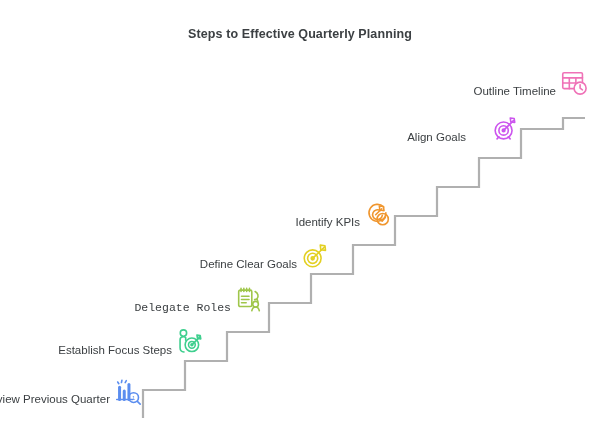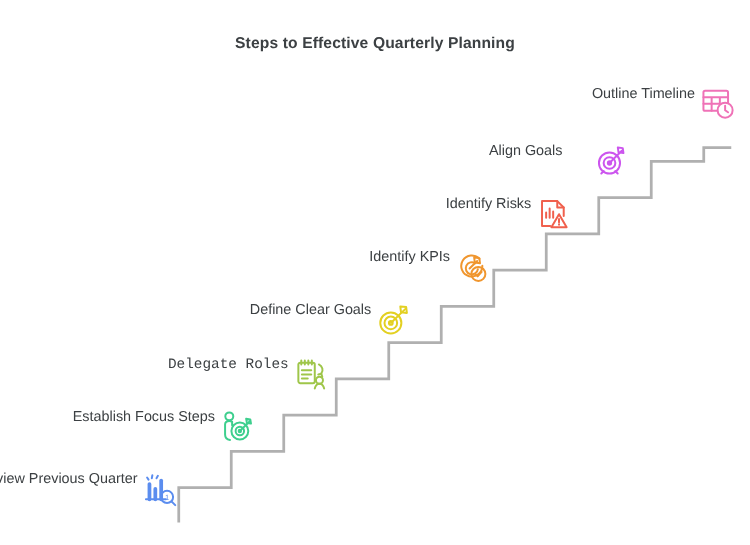--- a/index.html
+++ b/index.html
@@ -20,21 +20,21 @@
     font-weight:bold;
     color:#3c4043;
     letter-spacing:.1px;
   }
 
   #stairs{position:absolute;left:0;top:0;width:600px;height:436px;}
 
   .step{
     position:absolute;
     display:flex;
-    align-items:flex-start;
+    align-items:flex-end;
     justify-content:flex-end;
     gap:3px;
     white-space:nowrap;
   }
   .step-label{
     font-size:11.5px;
     color:#3c4043;
     text-align:right;
     line-height:14px;
   }
@@ -122,34 +122,22 @@
       <g fill="none" stroke="#e3d022" stroke-width="1.7" stroke-linecap="round" stroke-linejoin="round">
         <circle cx="13.5" cy="18.5" r="9"></circle>
         <circle cx="13.5" cy="18.5" r="5.4"></circle>
         <circle cx="13.5" cy="18.5" r="1.6"></circle>
         <path d="M13.5 18.5 L26 6.5"></path>
         <path d="M21.6 4.4 L26.6 5 L27.2 10 L22.2 9.4 Z"></path>
       </g>
     </svg>
   </div>
 
-  <div class="step" style="right:142px; top:156px;">
-    <span class="step-label">Identify Risks</span>
-    <svg class="step-icon" viewBox="0 0 32 32">
-      <g fill="none" stroke="#f0604d" stroke-width="1.7" stroke-linecap="round" stroke-linejoin="round">
-        <path d="M6 5.2 H19 L24.5 10.6 V18 M6 5.2 V26.5 H13"></path>
-        <path d="M19 5.2 V10.6 H24.5"></path>
-        <path d="M9.5 19.5 V15 M12.5 19.5 V11.5 M15.5 19.5 V14"></path>
-        <path d="M20.5 16.4 L27 27.5 H14 Z"></path>
-        <path d="M20.5 20.4 V23.2 M20.5 25 V25.3"></path>
-      </g>
-    </svg>
-  </div>
 
-  <div class="step" style="right:96px; top:114px;gap:24px;">
+  <div class="step" style="right:80px; top:114px;gap:24px;">
     <span class="step-label">Align Goals</span>
     <svg class="step-icon" viewBox="0 0 32 32">
       <g fill="none" stroke="#cc55ee" stroke-width="1.7" stroke-linecap="round" stroke-linejoin="round">
         <circle cx="14.5" cy="17.5" r="9"></circle>
         <circle cx="14.5" cy="17.5" r="5"></circle>
         <circle cx="14.5" cy="17.5" r="1.4"></circle>
         <path d="M14.5 17.5 L25 7"></path>
         <path d="M21.6 4.2 L25.8 4.8 L26.4 9 L22.2 8.4 Z"></path>
         <path d="M7.5 26.5 L9.5 24.4 M21.5 26.5 L19.5 24.4"></path>
       </g>

